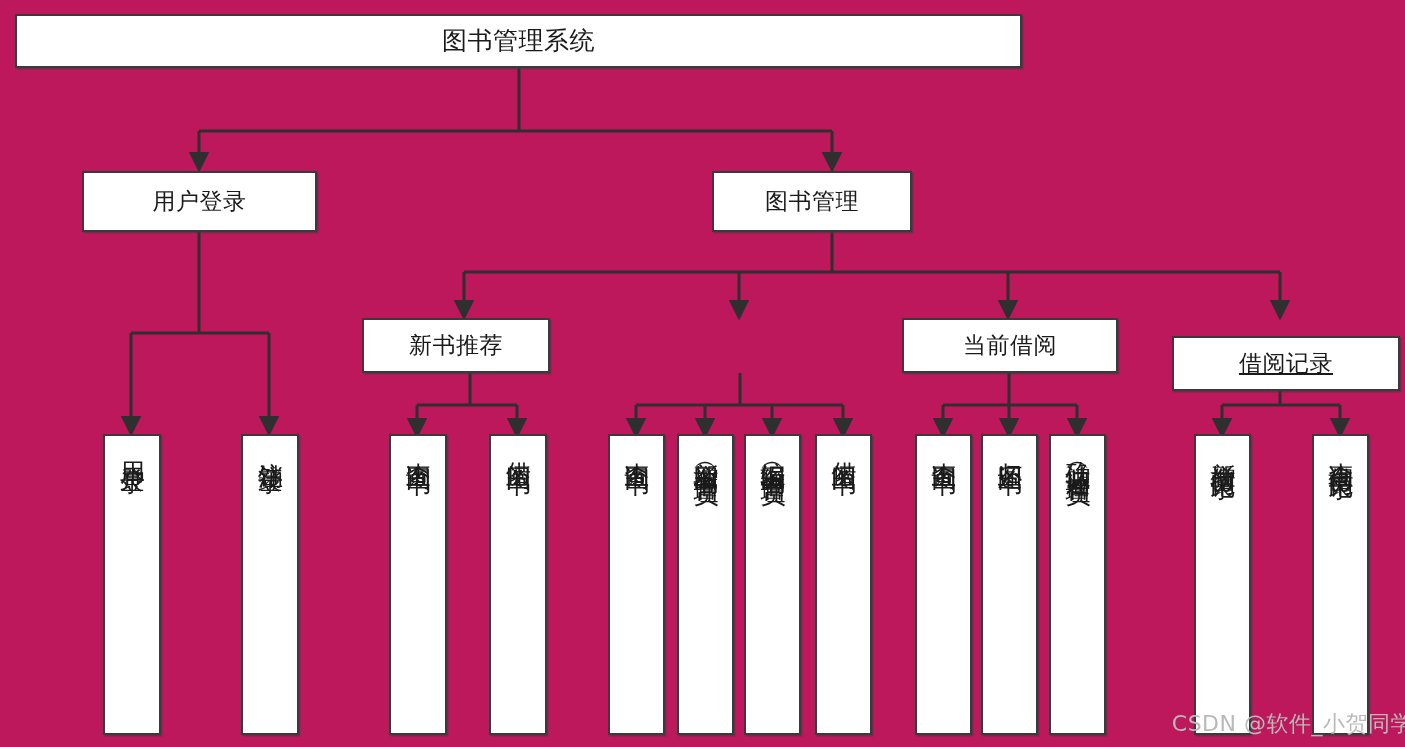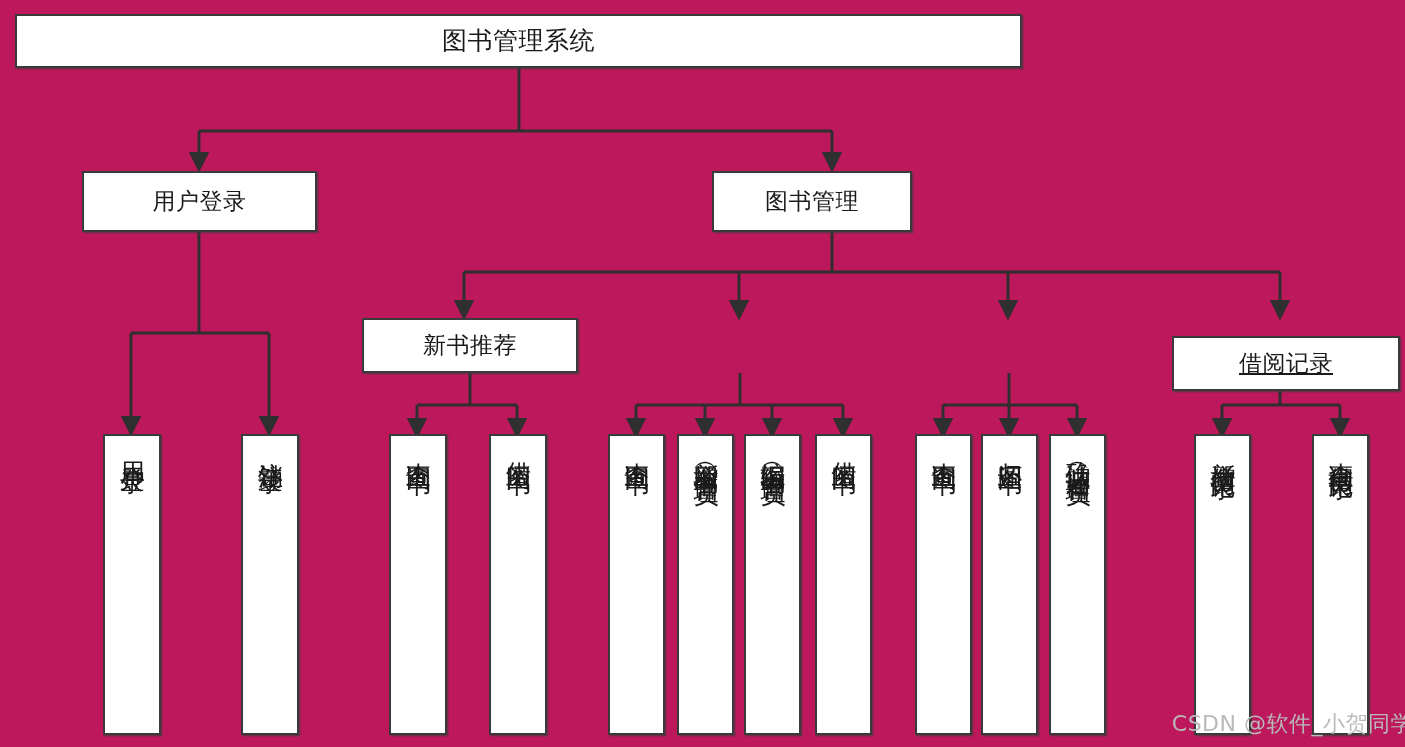--- a/index.html
+++ b/index.html
@@ -133,22 +133,25 @@
     <span class="node-label">图书管理系统</span>
   </div>
 
   <div class="node horiz" style="left:82px; top:171px; width:235px; height:61px;">
     <span class="node-label">用户登录</span>
   </div>
   <div class="node horiz" style="left:712px; top:171px; width:200px; height:61px;">
     <span class="node-label">图书管理</span>
   </div>
 
-  <div class="node horiz" style="left:362px; top:318px; width:216px; height:55px;">
+  <div class="node horiz" style="left:362px; top:318px; width:188px; height:55px;">
     <span class="node-label">新书推荐</span>
+  </div>
+  <div class="node horiz" style="left:902px; top:318px; width:216px; height:55px;">
+    <span class="node-label">当前借阅</span>
   </div>
   <div class="node horiz" style="left:1172px; top:336px; width:228px; height:55px;text-decoration:underline;">
     <span class="node-label">借阅记录</span>
   </div>
 
   <div class="node leaf" style="left:103px; top:434px; width:58px; height:301px;">
     <span class="node-label">用户登录</span>
   </div>
   <div class="node leaf" style="left:241px; top:434px; width:58px; height:301px;">
     <span class="node-label">注销登录</span>

